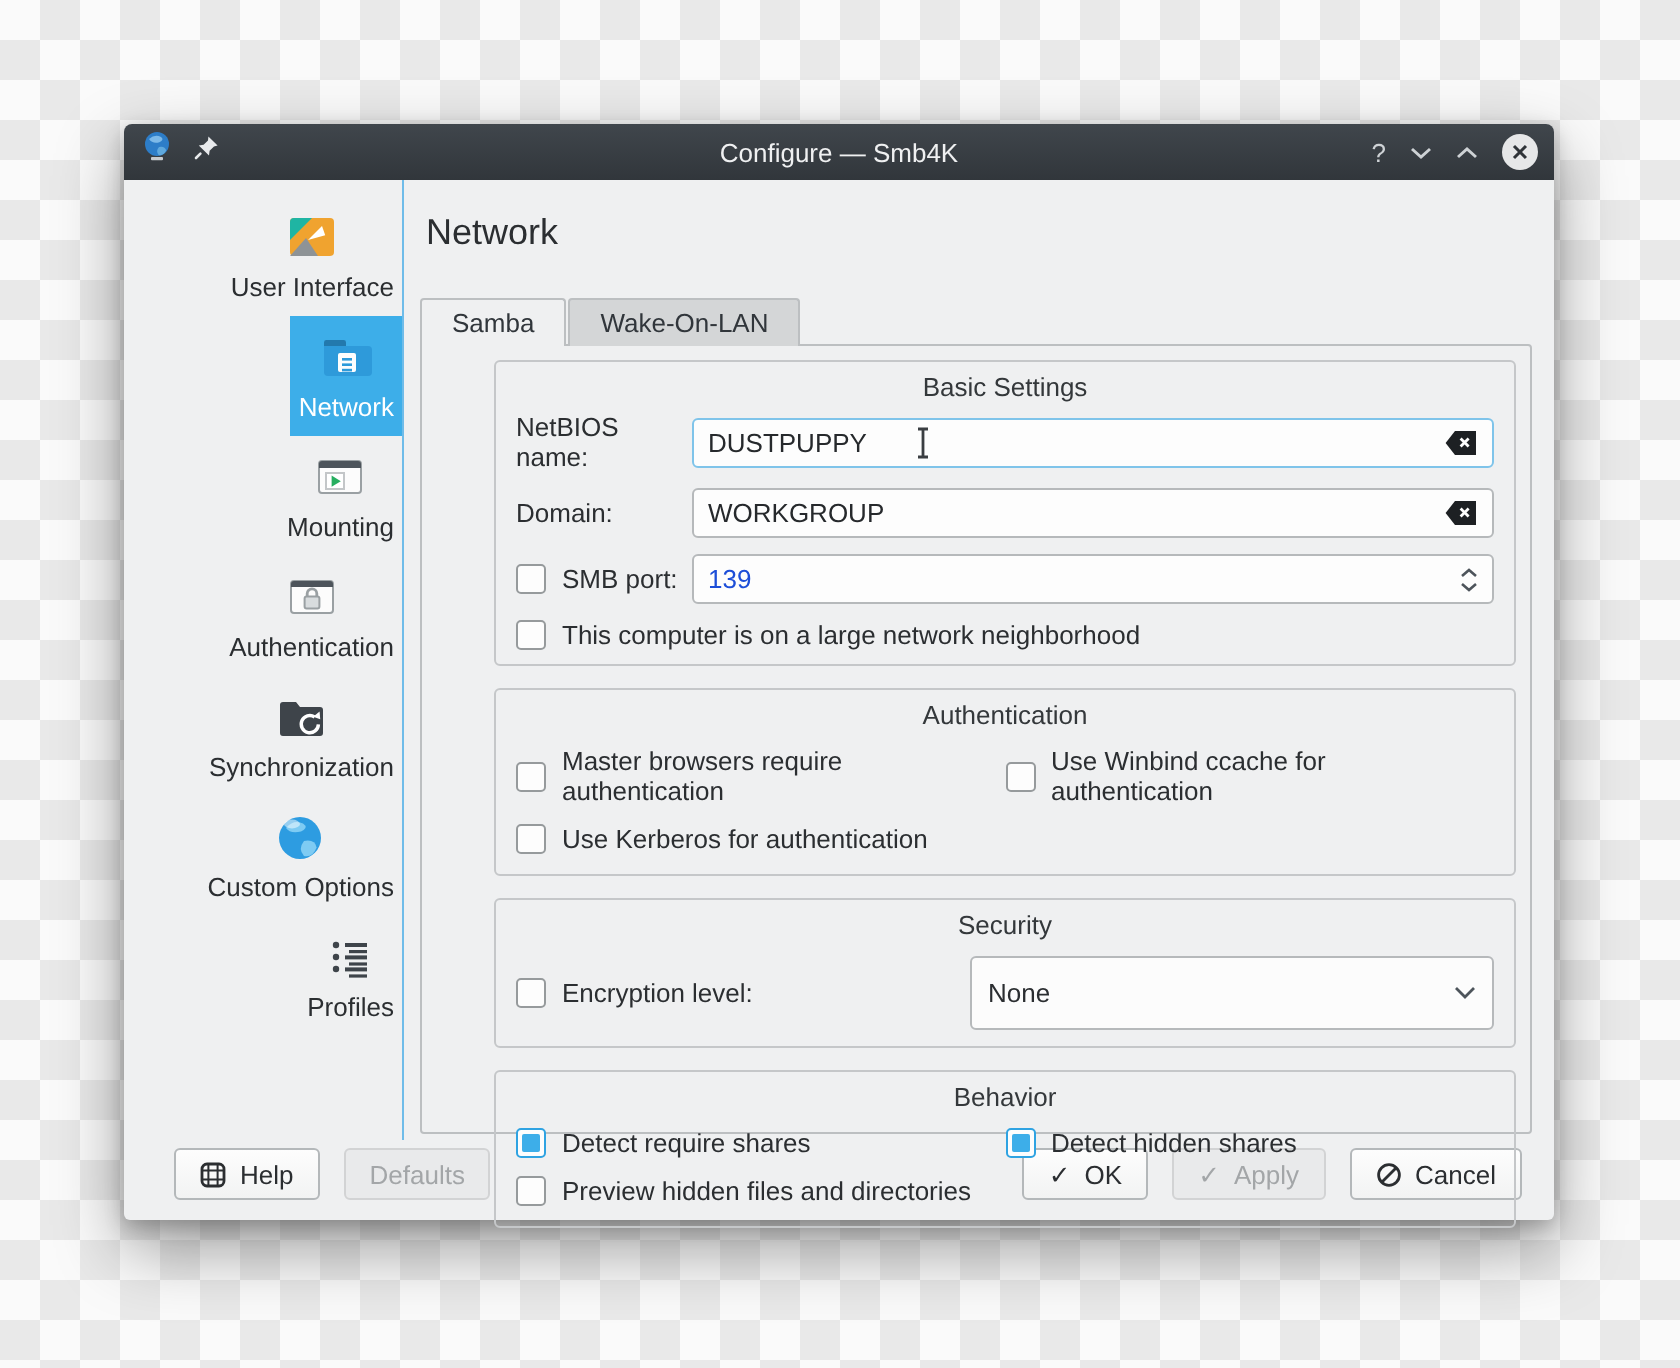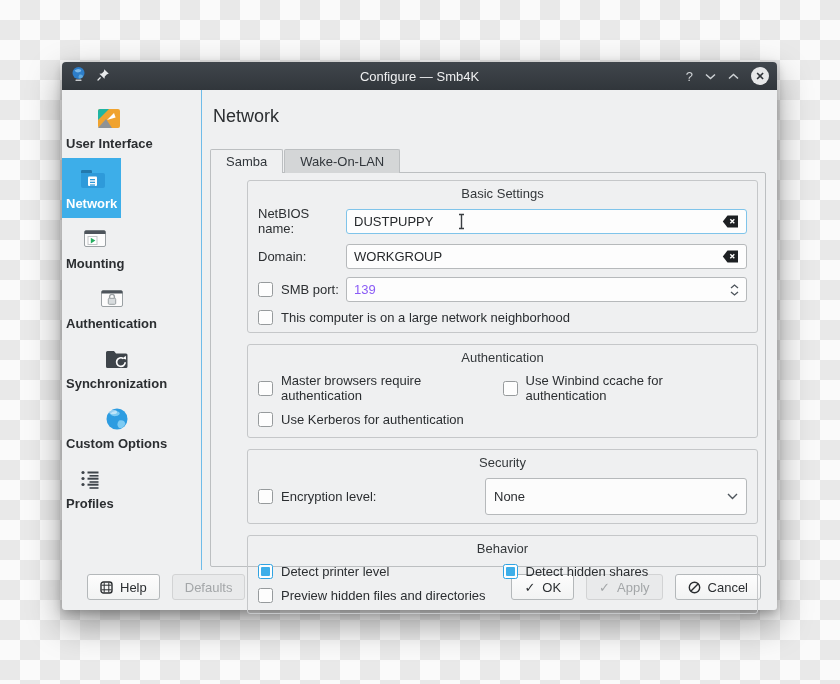--- a/index.html
+++ b/index.html
@@ -35,21 +35,21 @@
   .close-btn {
     width:18px; height:18px; border-radius:50%; background:#e6e7e8;
     color:#2f3338; font-size:11px; font-weight:bold;
     display:flex; align-items:center; justify-content:center;
   }
 
   
   .main { flex:1; display:flex; min-height:0; }
   .sidebar {
     width:140px; flex:0 0 140px; border-right:1px solid #6fbce9;
-    padding-top:8px; display:flex; flex-direction:column; align-items:flex-start;font-weight:bold;
+    padding-top:8px; display:flex; flex-direction:column; align-items:flex-end;
   }
   .side-item {
     display:flex; flex-direction:column; align-items:center;
     padding:6px 4px 7px; gap:2px; cursor:default;
   }
   .side-item .s-label { font-size:13px; color:#2b2e31; }
   .side-item.selected { background:#3daee9; }
   .side-item.selected .s-label { color:#ffffff; }
   .side-item svg { display:block; }
 
@@ -91,21 +91,21 @@
   }
   .text-input.focused { border-color:#7fc4ea; }
   .text-input .val { white-space:nowrap; }
   .text-input .grow { flex:1; }
   .clear-icon { flex:0 0 auto; display:flex; }
   .ibeam { margin-left:24px; flex:0 0 auto; display:flex; }
 
   .spin-input {
     flex:1; height:25px; background:#fdfdfd; border:1px solid #b6b9bb;
     border-radius:3px; display:flex; align-items:center; padding:0 7px;
-    font-size:13px; color:#8b5cf6;
+    font-size:13px; color:#1d4ed8;
   }
   .spin-arrows { margin-left:auto; display:flex; flex-direction:column; gap:2px; align-items:center; }
 
   .combo {
     width:262px; flex:0 0 262px; height:37px; background:#fcfcfc;
     border:1px solid #b6b9bb; border-radius:3px;
     display:flex; align-items:center; padding:0 8px; font-size:13px;
   }
   .combo .chev { margin-left:auto; display:flex; }
 
@@ -378,21 +378,21 @@
               </span>
             </div>
           </div>
         </div>
 
         <div class="group" style="padding-top:28px;">
           <div class="group-title">Behavior</div>
           <div class="check-grid">
             <label class="check">
               <span class="cb checked"></span>
-              <span>Detect printer level</span>
+              <span>Detect require shares</span>
             </label>
             <label class="check">
               <span class="cb checked"></span>
               <span>Detect hidden shares</span>
             </label>
             <label class="check">
               <span class="cb"></span>
               <span>Preview hidden files and directories</span>
             </label>
           </div>

